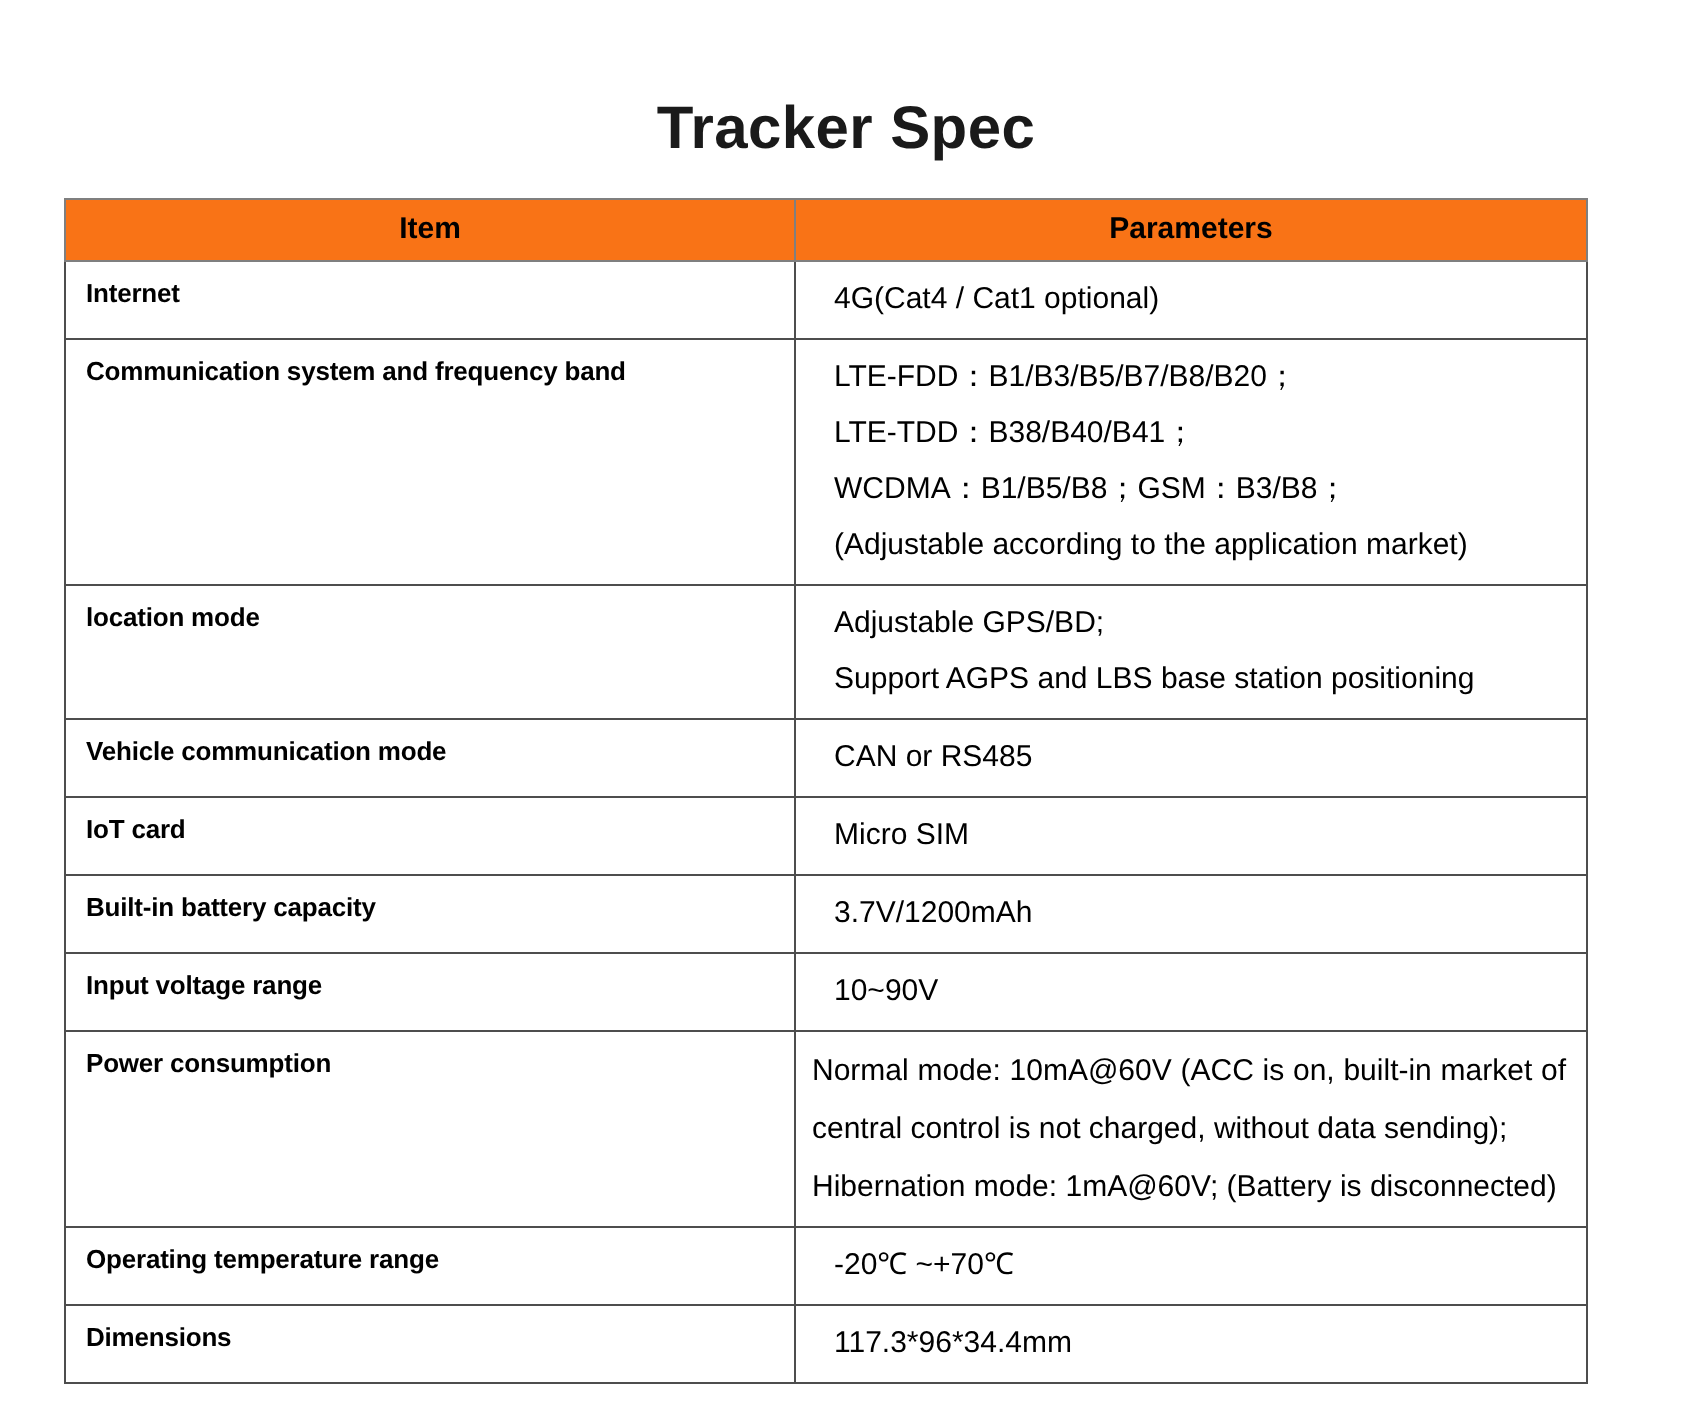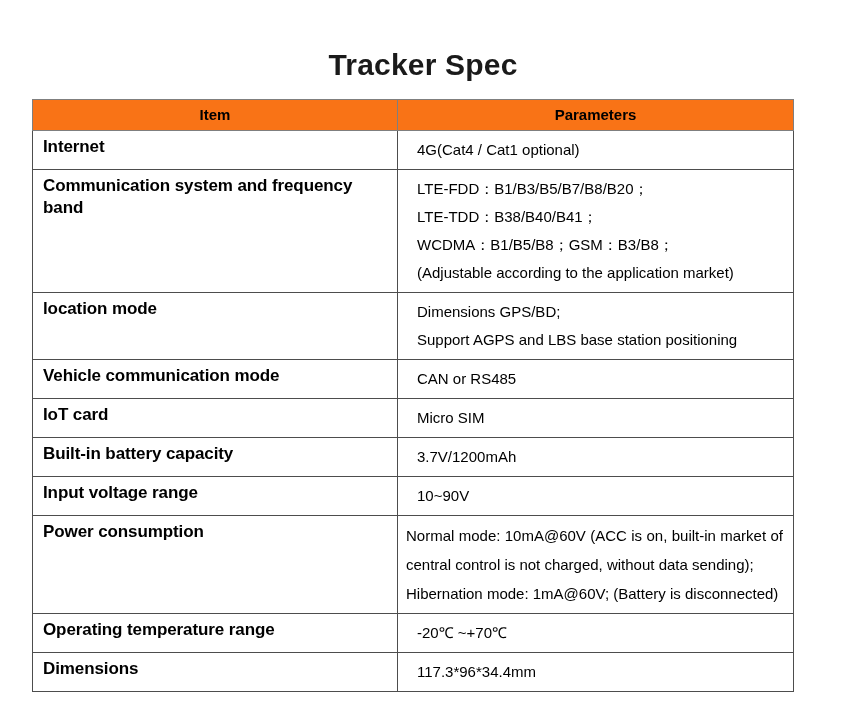--- a/index.html
+++ b/index.html
@@ -53,21 +53,21 @@
     background: #f97316;
     border-color: #7f7f7f;
     text-align: center;
     font-size: 15px;
     font-weight: bold;
     height: 30px;
     line-height: 30px;
     padding: 0 6px;
   }
   td.item-cell {
-    font-size: 17px;
+    font-size: 13px;
     font-weight: bold;
     padding: 5px 8px 5px 10px;
     line-height: 22px;
     letter-spacing: -0.1px;
   }
   td.param-cell {
     font-size: 15px;
     font-weight: normal;
     padding: 5px 10px 5px 8px;
     line-height: 28px;
@@ -117,21 +117,21 @@
           <td class="param-cell">
             <span class="line">LTE-FDD：B1/B3/B5/B7/B8/B20；</span>
             <span class="line">LTE-TDD：B38/B40/B41；</span>
             <span class="line">WCDMA：B1/B5/B8；GSM：B3/B8；</span>
             <span class="line">(Adjustable according to the application market)</span>
           </td>
         </tr>
         <tr>
           <td class="item-cell">location mode</td>
           <td class="param-cell">
-            <span class="line">Dimensions GPS/BD;</span>
+            <span class="line">Adjustable GPS/BD;</span>
             <span class="line">Support AGPS and LBS base station positioning</span>
           </td>
         </tr>
         <tr>
           <td class="item-cell">Vehicle communication mode</td>
           <td class="param-cell">
             <span class="line">CAN or RS485</span>
           </td>
         </tr>
         <tr>

